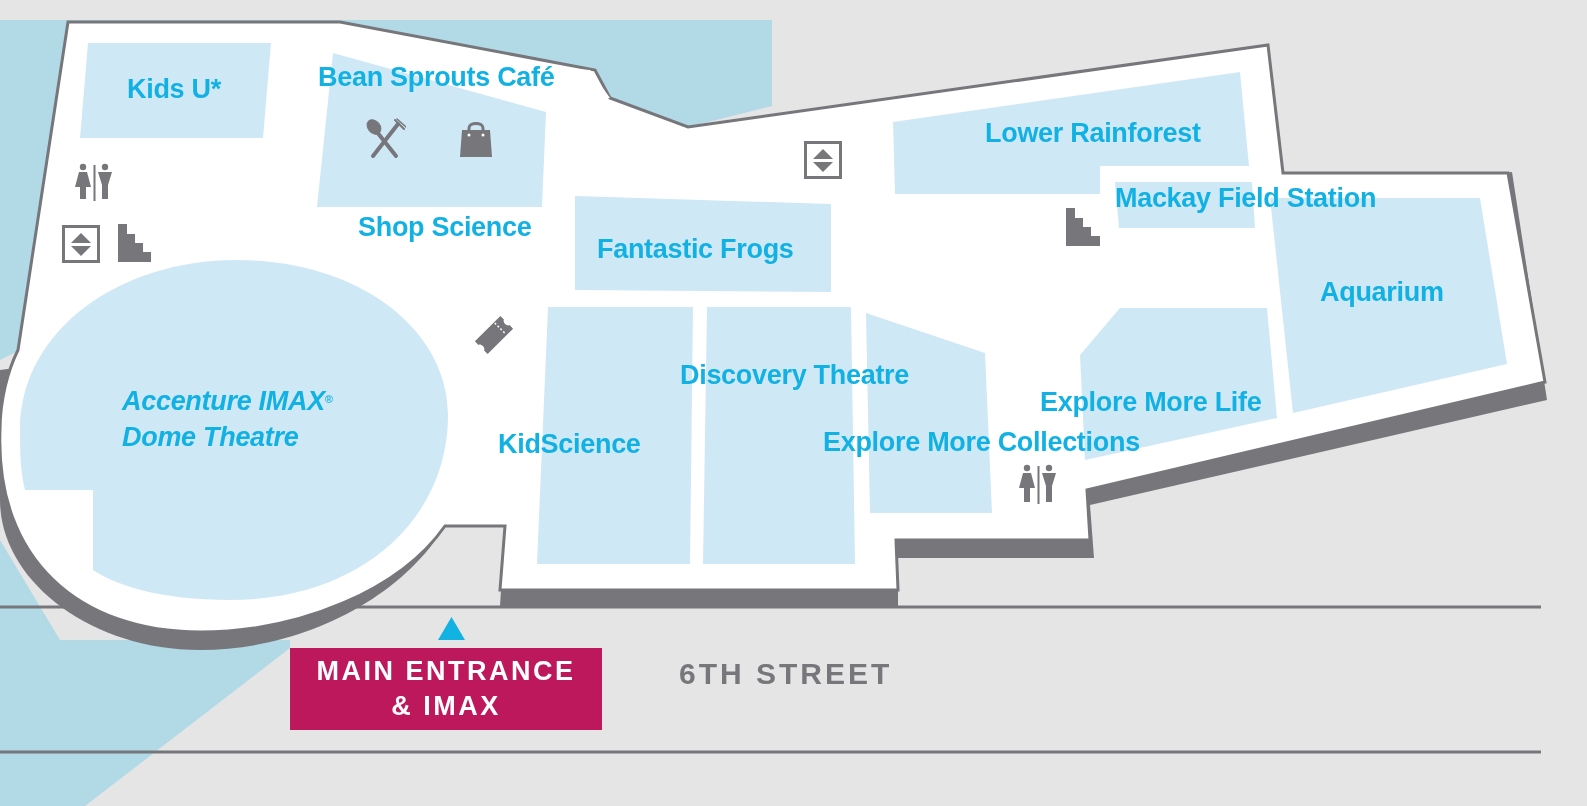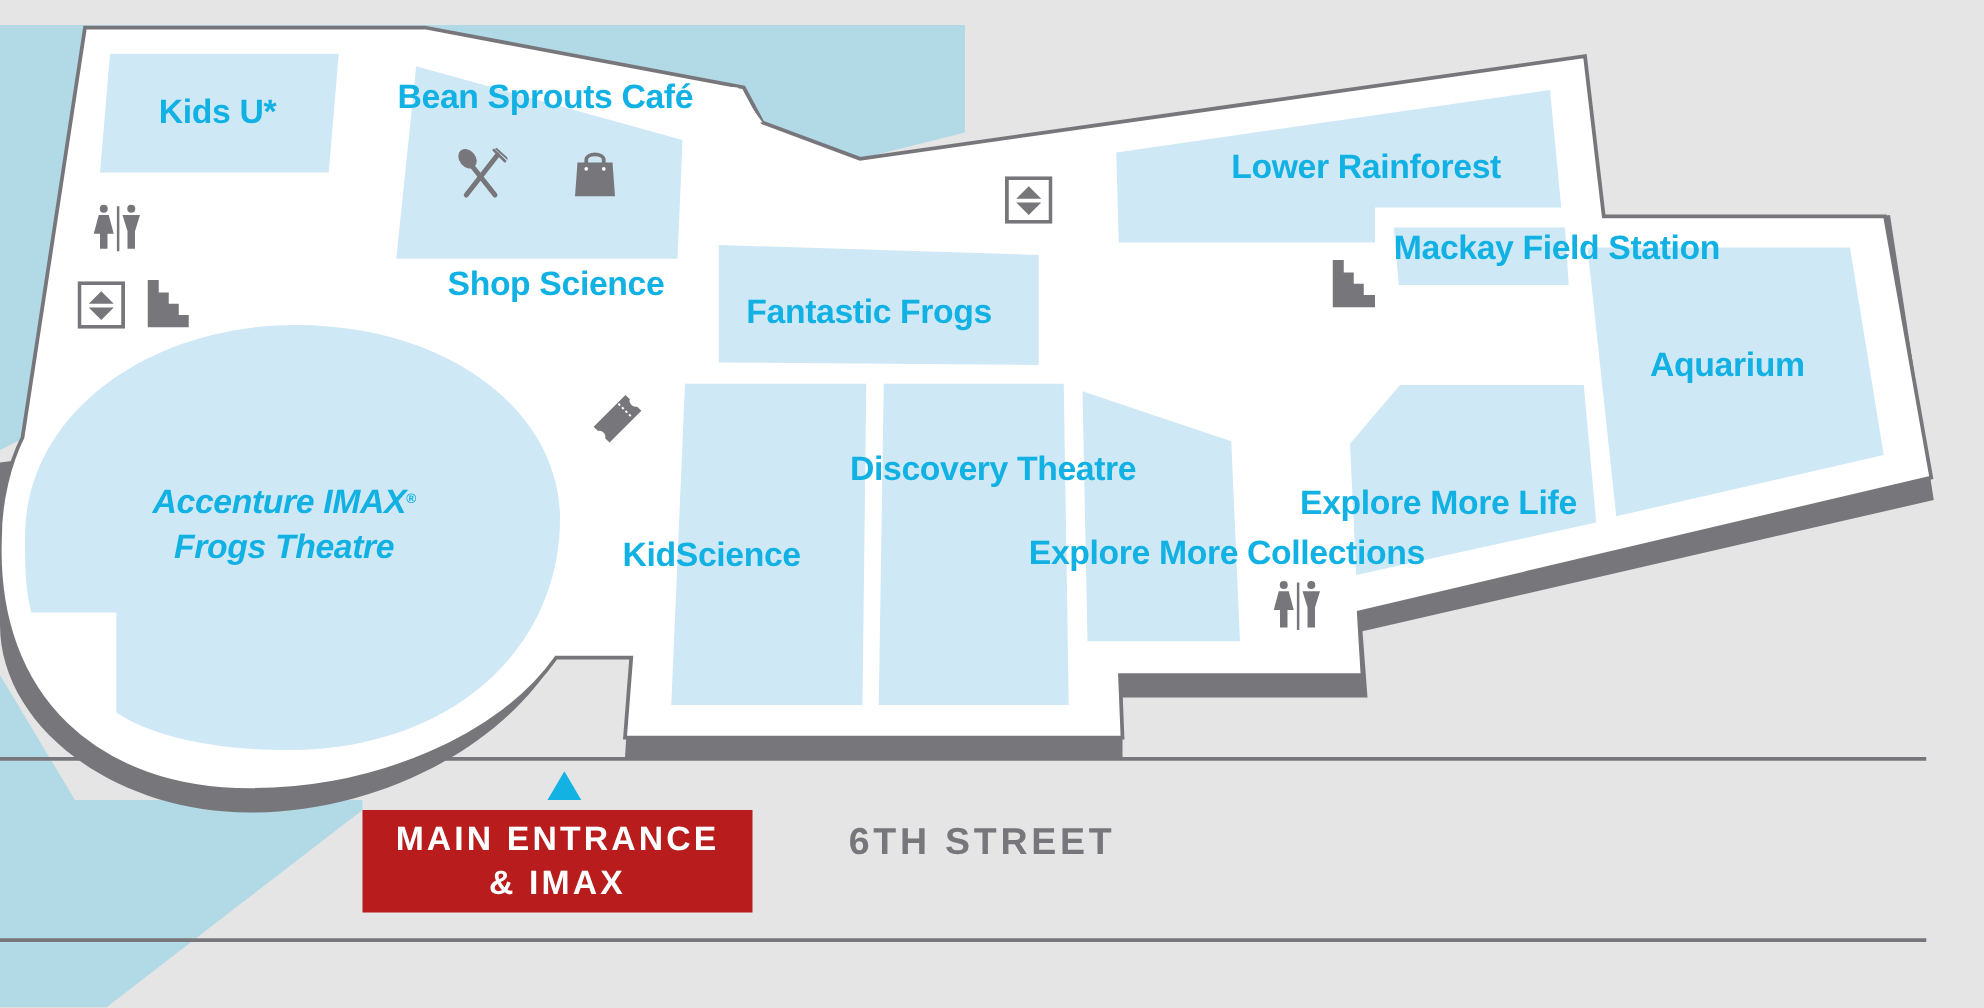--- a/index.html
+++ b/index.html
@@ -12,28 +12,27 @@
   #map-root { position: absolute; left: 0; top: 0; width: 1587px; height: 806px; }
   svg.map-svg { position: absolute; left: 0; top: 0; }
   .label {
     position: absolute;
     color: #12b1e3;
     font-weight: bold;
     font-size: 27px;
     letter-spacing: -0.3px;
     white-space: nowrap;
     line-height: 1;
-    text-align: center;
   }
   .label.multi { line-height: 36px; }
   .label sup { font-size: 11px; vertical-align: top; position: relative; top: -2px; }
   .entrance-box {
     position: absolute;
     left: 290px; top: 648px; width: 312px; height: 82px;
-    background: #b91c1c;
+    background: #be185d;
     color: #ffffff;
     font-weight: bold;
     font-size: 27px;
     letter-spacing: 2.5px;
     text-align: center;
     display: flex; flex-direction: column; justify-content: center;
     line-height: 35px;
   }
   .street-label {
     position: absolute;
@@ -93,21 +92,21 @@
   <div class="label" style="left:597px; top:236px;">Fantastic Frogs</div>
   <div class="label" style="left:953px; top:120px;margin-left:32px;">Lower Rainforest</div>
   <div class="label" style="left:1115px; top:185px;">Mackay Field Station</div>
   <div class="label" style="left:1320px; top:279px;">Aquarium</div>
   <div class="label" style="left:1040px; top:342px;margin-top:47px;">Explore More Life</div>
   <div class="label" style="left:680px; top:362px;">Discovery Theatre</div>
   <div class="label" style="left:498px; top:431px;">KidScience</div>
   <div class="label" style="left:823px; top:429px;">Explore More Collections</div>
   <div class="label multi" style="left:122px; top:383px;font-style:italic;">
     <span>Accenture IMAX</span><sup>®</sup><br>
-    <span>Frogs Theatre</span>
+    <span>Dome Theatre</span>
   </div>
 
   <svg class="icon" style="left:74px; top:163px;" width="42" height="40" viewBox="0 0 42 40">
     <g fill="#77767b">
       <circle cx="9" cy="4" r="3.2"></circle>
       <path d="M5,9 L13,9 L17,24 L12,24 L12,36 L6,36 L6,24 L1,24 Z"></path>
       <rect x="19.5" y="2" width="2" height="36"></rect>
       <circle cx="31" cy="4" r="3.2"></circle>
       <path d="M24,9 L38,9 L34,22 L34,36 L28,36 L28,22 Z"></path>
     </g>

